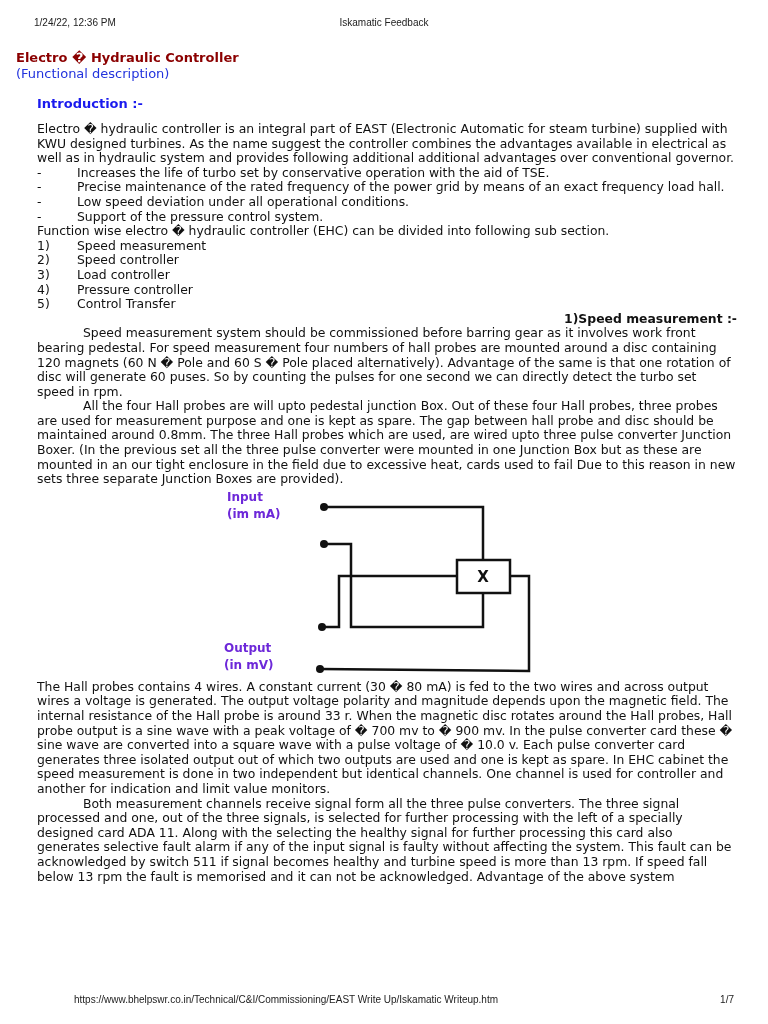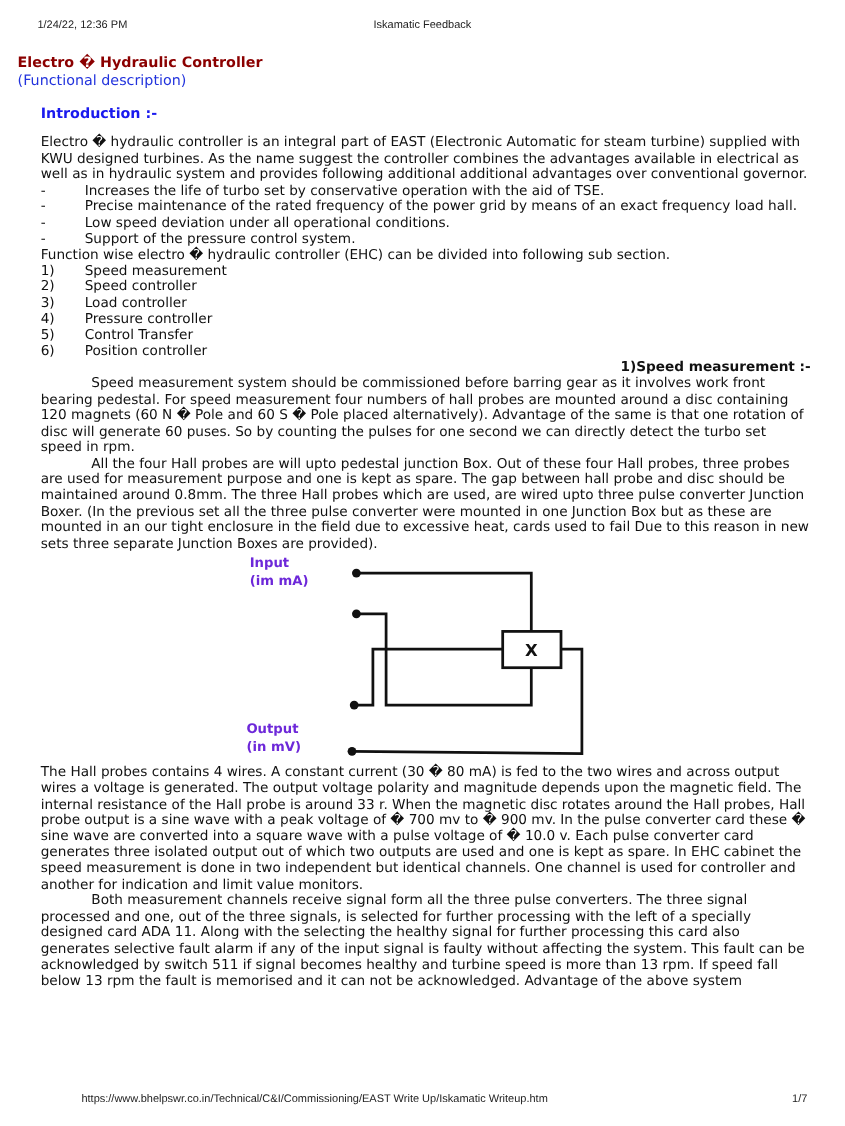--- a/index.html
+++ b/index.html
@@ -65,21 +65,20 @@
   </div>
 
   <p class="p">Function wise electro � hydraulic controller (EHC) can be divided into following sub section.</p>
 
   <div>
     <p class="p"><span class="num">1)</span><span>Speed measurement</span></p>
     <p class="p"><span class="num">2)</span><span>Speed controller</span></p>
     <p class="p"><span class="num">3)</span><span>Load controller</span></p>
     <p class="p"><span class="num">4)</span><span>Pressure controller</span></p>
     <p class="p"><span class="num">5)</span><span>Control Transfer</span></p>
-    <p class="p"><span class="num">6)</span><span>Position controller</span></p>
   </div>
 
   <p class="p bold"><span class="num">1)</span><span>Speed measurement :-</span></p>
 
   <p class="p"><span class="indent"></span><span>Speed measurement system should be commissioned before barring gear as it involves work front bearing pedestal. For speed measurement four numbers of hall probes are mounted around a disc containing 120 magnets (60 N � Pole and 60 S � Pole placed alternatively). Advantage of the same is that one rotation of disc will generate 60 puses. So by counting the pulses for one second we can directly detect the turbo set speed in rpm.</span></p>
   <p class="p"><span class="indent"></span><span>All the four Hall probes are will upto pedestal junction Box. Out of these four Hall probes, three probes are used for measurement purpose and one is kept as spare. The gap between hall probe and disc should be maintained around 0.8mm. The three Hall probes which are used, are wired upto three pulse converter Junction Boxer. (In the previous set all the three pulse converter were mounted in one Junction Box but as these are mounted in an our tight enclosure in the field due to excessive heat, cards used to fail Due to this reason in new sets three separate Junction Boxes are provided).</span></p>
 
   <div class="diagram">
     <div class="diag-label" style="left:190px; top:2px;">Input</div>
     <div class="diag-label" style="left:190px; top:19px;">(im mA)</div>

